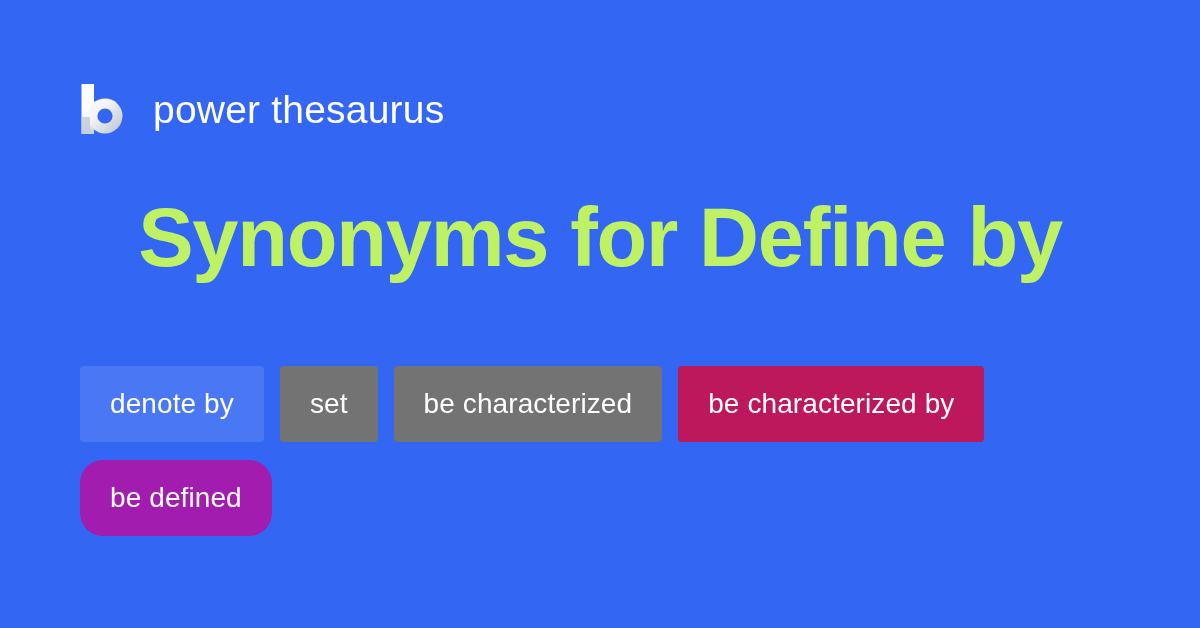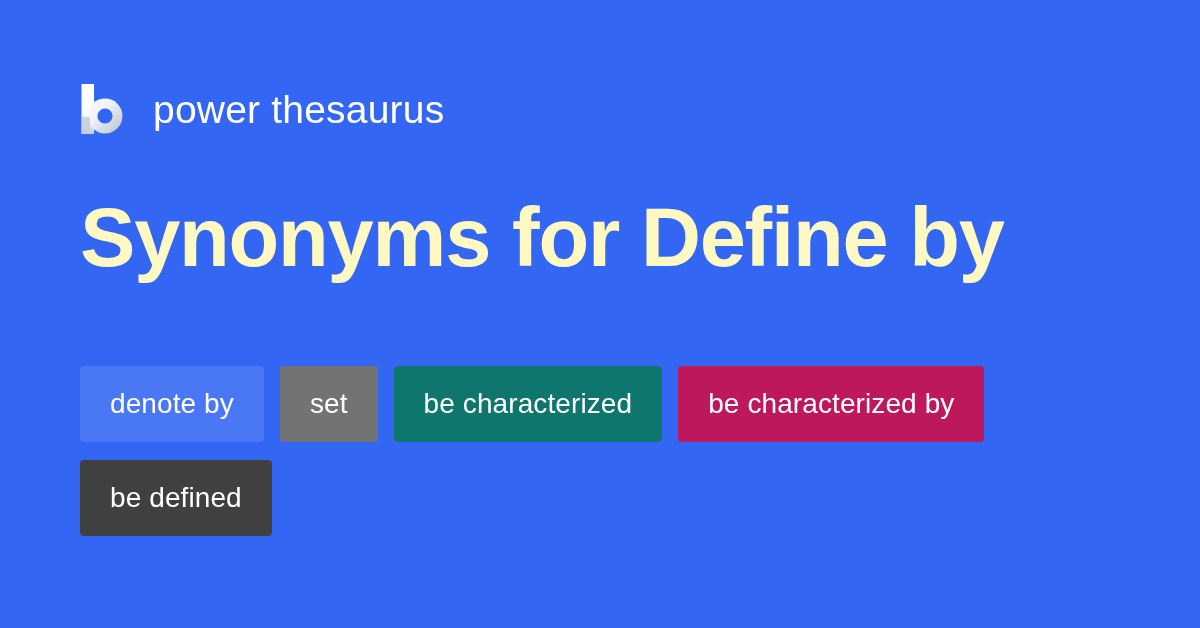--- a/index.html
+++ b/index.html
@@ -50,21 +50,21 @@
     letter-spacing: 0.2px;
     white-space: nowrap;
   }
 
   
   .headline {
     position: absolute;
     left: 80px;
     top: 196px;
     width: 1040px;
-    color: #fef9c3;
+    color: #bef264;
     font-size: 83px;
     font-weight: 700;
     line-height: 1.0;
     letter-spacing: -1.2px;
     white-space: nowrap;
   }
 
   
   .chips {
     position: absolute;
@@ -90,21 +90,21 @@
     font-weight: 400;
     line-height: 1;
     letter-spacing: 0.1px;
     white-space: nowrap;
     cursor: pointer;
   }
 </style>
 </head>
 <body style="background: rgb(51, 102, 242);">
 
-<div class="page" style="background: rgb(51, 102, 242);">
+<div class="page" style="background: rgb(51, 102, 242); text-align: center;">
 
   <div class="brand">
     <span class="brand-mark">
       <svg class="brand-mark" viewBox="0 0 46 50" xmlns="http://www.w3.org/2000/svg" aria-hidden="true">
         <defs>
           <linearGradient id="bowlGrad" x1="0.1" y1="0.05" x2="0.95" y2="0.95">
             <stop offset="0%" stop-color="#ffffff"></stop>
             <stop offset="48%" stop-color="#f2f4f8"></stop>
             <stop offset="100%" stop-color="#b9c2cf"></stop>
           </linearGradient>
@@ -131,18 +131,18 @@
       </svg>
     </span>
     <span class="brand-name">power thesaurus</span>
   </div>
 
   <h1 class="headline">Synonyms for Define by</h1>
 
   <div class="chips">
     <span class="chip" style="background: rgb(74, 120, 245);">denote by</span>
     <span class="chip" style="background: #737373;">set</span>
-    <span class="chip" style="background: #0f766e;">be characterized</span>
+    <span class="chip" style="background: #737373;">be characterized</span>
     <span class="chip" style="background: #be185d;">be characterized by</span>
-    <span class="chip" style="background: #404040;">be defined</span>
+    <span class="chip" style="background: #a21caf; border-radius: 23px;">be defined</span>
   </div>
 
 </div>
 
 </body></html>

